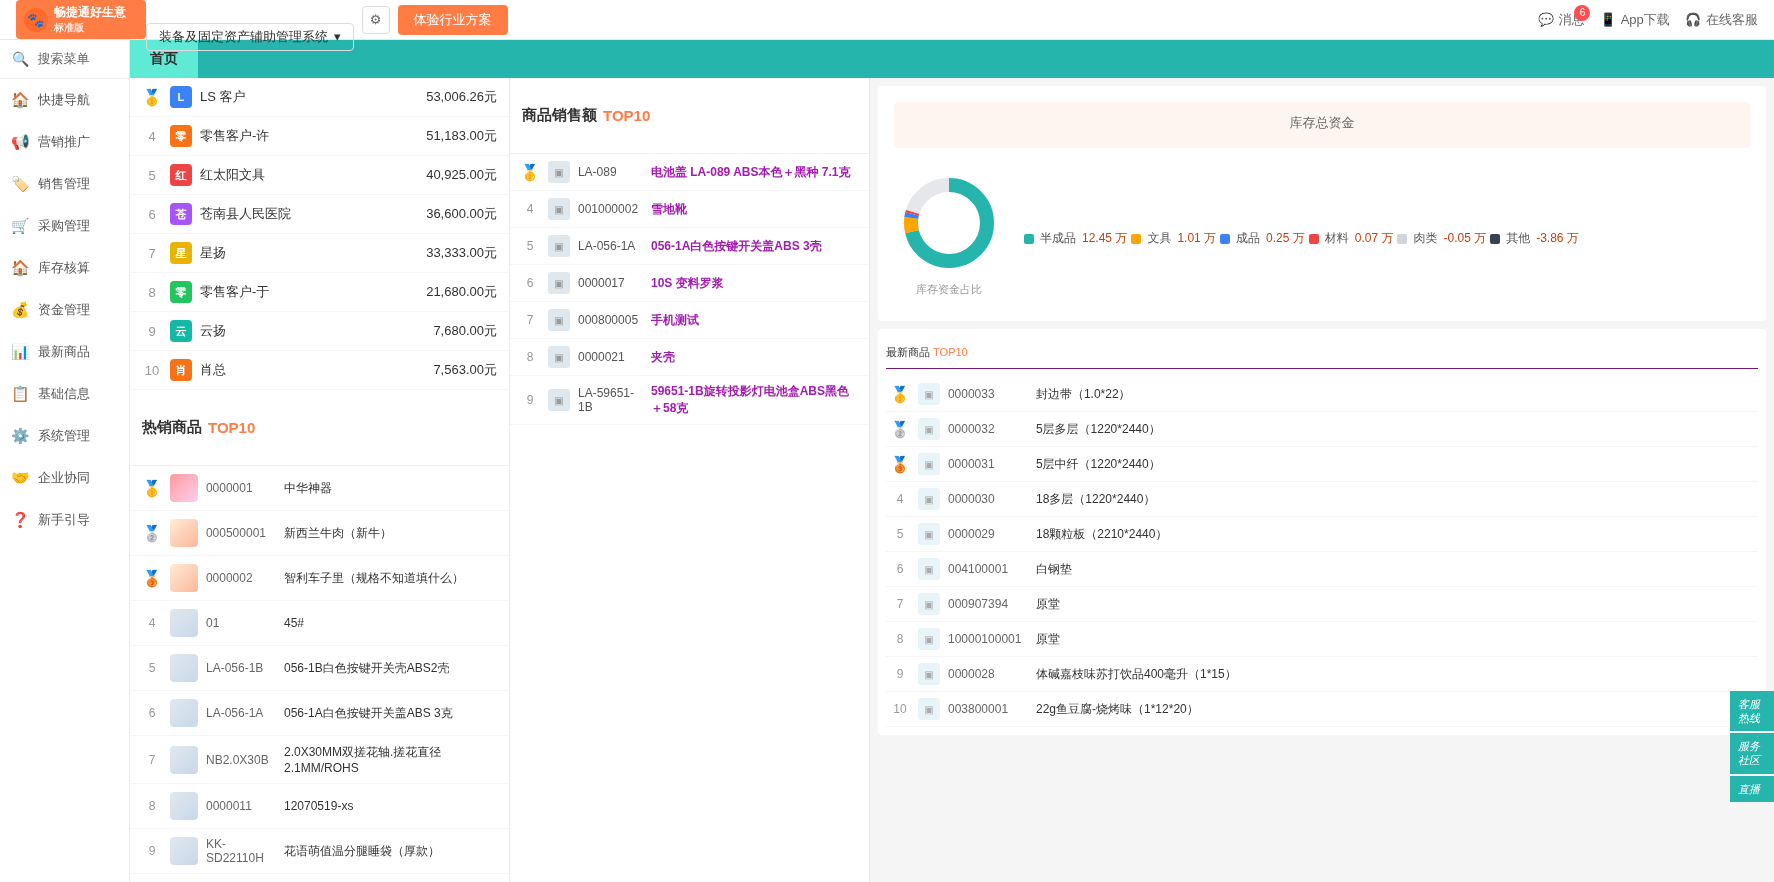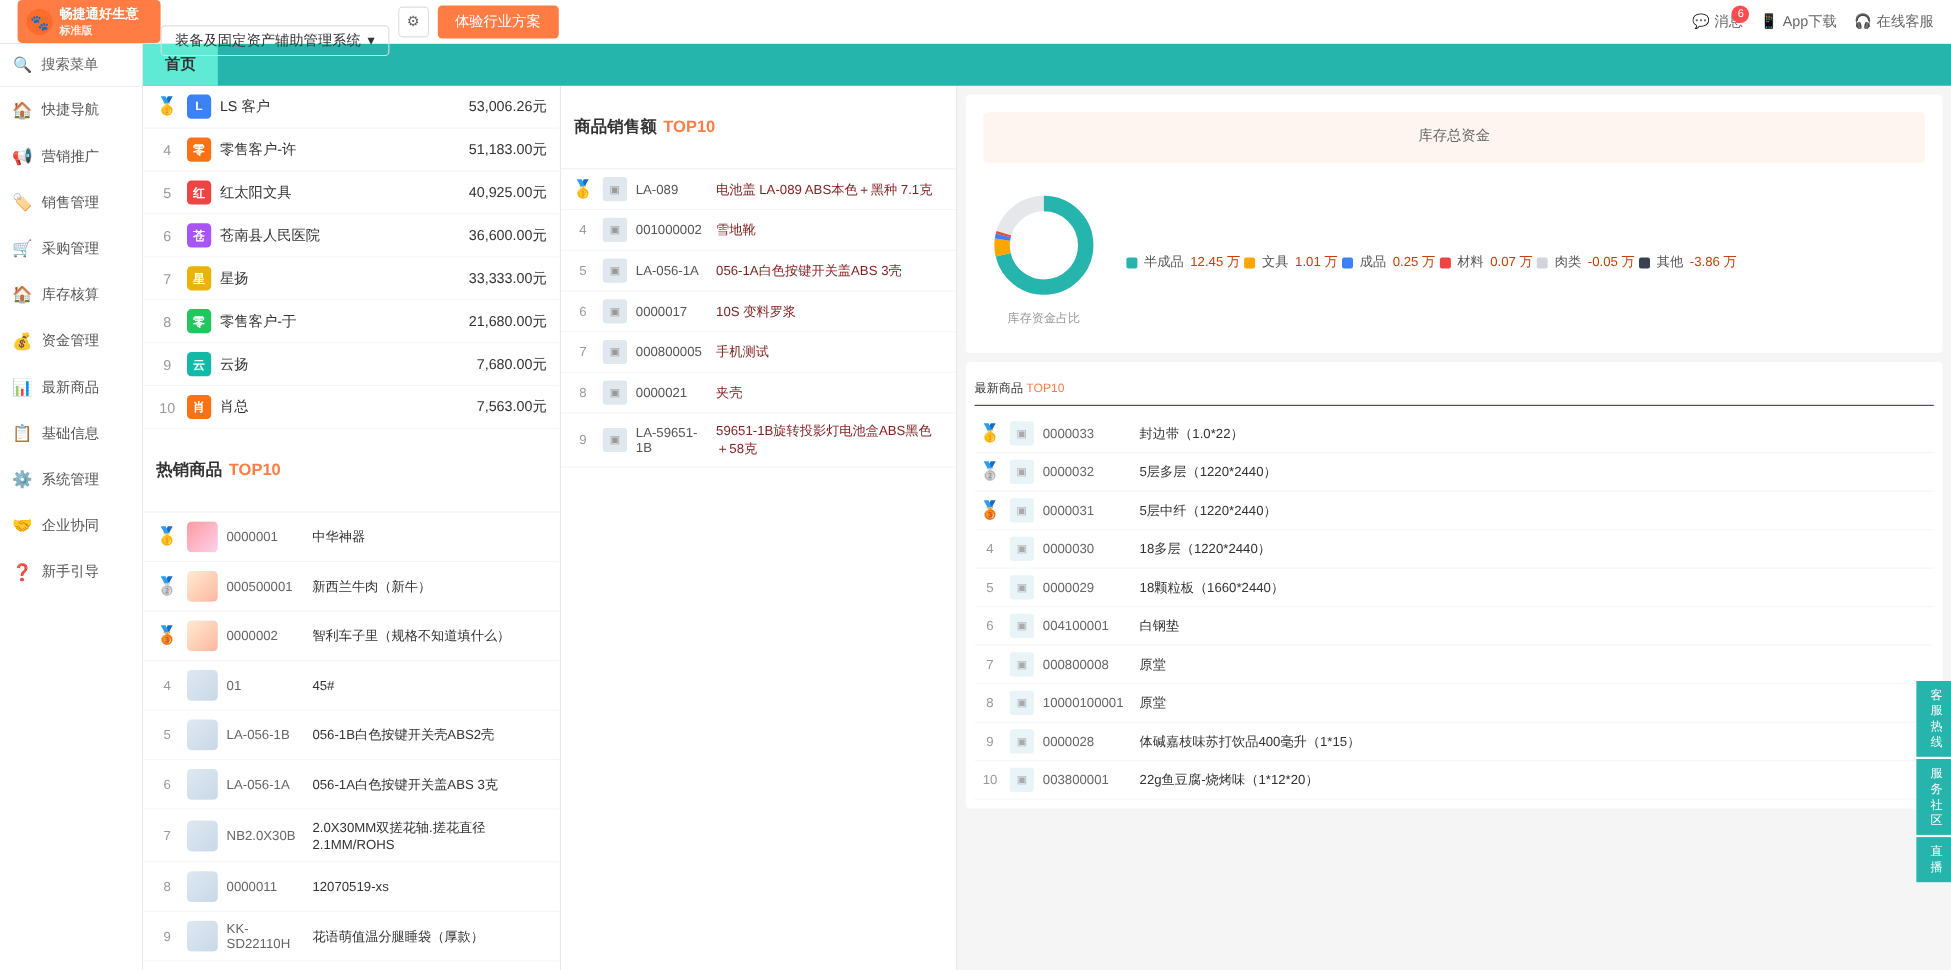--- a/index.html
+++ b/index.html
@@ -77,36 +77,36 @@
     .latest-products { background: #fff; margin: 8px; border-radius: 4px; padding: 8px; }
     .latest-title { font-size: 11px; font-weight: normal; color: #333; padding: 8px 0; border-bottom: 1px solid #701a75; margin-bottom: 8px; }
     .latest-title span { color: #ff7d45; }
     .latest-item { display: flex; align-items: center; padding: 6px 4px; border-bottom: 1px solid #f5f5f5; gap: 8px; }
     .latest-img { width: 22px; height: 22px; background: #e8f4f8; border-radius: 3px; display: flex; align-items: center; justify-content: center; font-size: 10px; color: #aaa; }
     .latest-code { font-size: 12px; color: #666; width: 80px; }
     .latest-name { flex: 1; font-size: 12px; color: #333; }
 
     
     .float-btns { position: fixed; right: 0; bottom: 80px; display: flex; flex-direction: column; gap: 2px; }
-    .float-btn { background: #26b5ad; color: #fff; padding: 6px 8px; font-size: 11px; text-align: right; cursor: pointer; width: 32px; line-height: 1.3; }
+    .float-btn { background: #26b5ad; color: #fff; padding: 6px 8px; font-size: 11px; text-align: left; cursor: pointer; width: 44px; line-height: 1.3; font-style: italic; }
 
     
     .medal-gold { color: #ffd700; }
     .medal-silver { color: #c0c0c0; }
     .medal-bronze { color: #cd7f32; }
 
     
     ::-webkit-scrollbar { width: 4px; }
     ::-webkit-scrollbar-track { background: #f1f1f1; }
     ::-webkit-scrollbar-thumb { background: #ccc; border-radius: 2px; }
 
     .mid-product-item { display: flex; align-items: center; padding: 7px 10px; border-bottom: 1px solid #f5f5f5; gap: 8px; }
     .mid-img { width: 22px; height: 22px; background: #e0e8ee; border-radius: 3px; display: flex; align-items: center; justify-content: center; font-size: 10px; color: #999; }
     .mid-code { font-size: 12px; color: #555; width: 65px; }
-    .mid-name { flex: 1; font-size: 12px; color: #7f1d1d; }
+    .mid-name { flex: 1; font-size: 12px; color: #a21caf; font-weight: bold; }
 
     .section-header { padding: 28px 12px; font-size: 15px; font-weight: bold; color: #333; display: flex; align-items: center; gap: 6px; border-bottom: 1px solid #f0f0f0; }
     .section-header .top10-label { color: #ff7d45; font-weight: bold; }
   </style>
 </head>
 <body>
 
 <div class="topbar">
   <div class="topbar-logo">
     <div class="logo-icon">🐾</div>
@@ -468,32 +468,32 @@
           <div class="latest-item">
             <span style="width:20px;text-align:center;color:#999;font-size:12px">4</span>
             <div class="latest-img">▣</div>
             <span class="latest-code">0000030</span>
             <span class="latest-name">18多层（1220*2440）</span>
           </div>
           <div class="latest-item">
             <span style="width:20px;text-align:center;color:#999;font-size:12px">5</span>
             <div class="latest-img">▣</div>
             <span class="latest-code">0000029</span>
-            <span class="latest-name">18颗粒板（1660*2440）</span>
+            <span class="latest-name">18颗粒板（2210*2440）</span>
           </div>
           <div class="latest-item">
             <span style="width:20px;text-align:center;color:#999;font-size:12px">6</span>
             <div class="latest-img">▣</div>
             <span class="latest-code">004100001</span>
             <span class="latest-name">白钢垫</span>
           </div>
           <div class="latest-item">
             <span style="width:20px;text-align:center;color:#999;font-size:12px">7</span>
             <div class="latest-img">▣</div>
-            <span class="latest-code">000800008</span>
+            <span class="latest-code">000907394</span>
             <span class="latest-name">原堂</span>
           </div>
           <div class="latest-item">
             <span style="width:20px;text-align:center;color:#999;font-size:12px">8</span>
             <div class="latest-img">▣</div>
             <span class="latest-code">10000100001</span>
             <span class="latest-name">原堂</span>
           </div>
           <div class="latest-item">
             <span style="width:20px;text-align:center;color:#999;font-size:12px">9</span>

